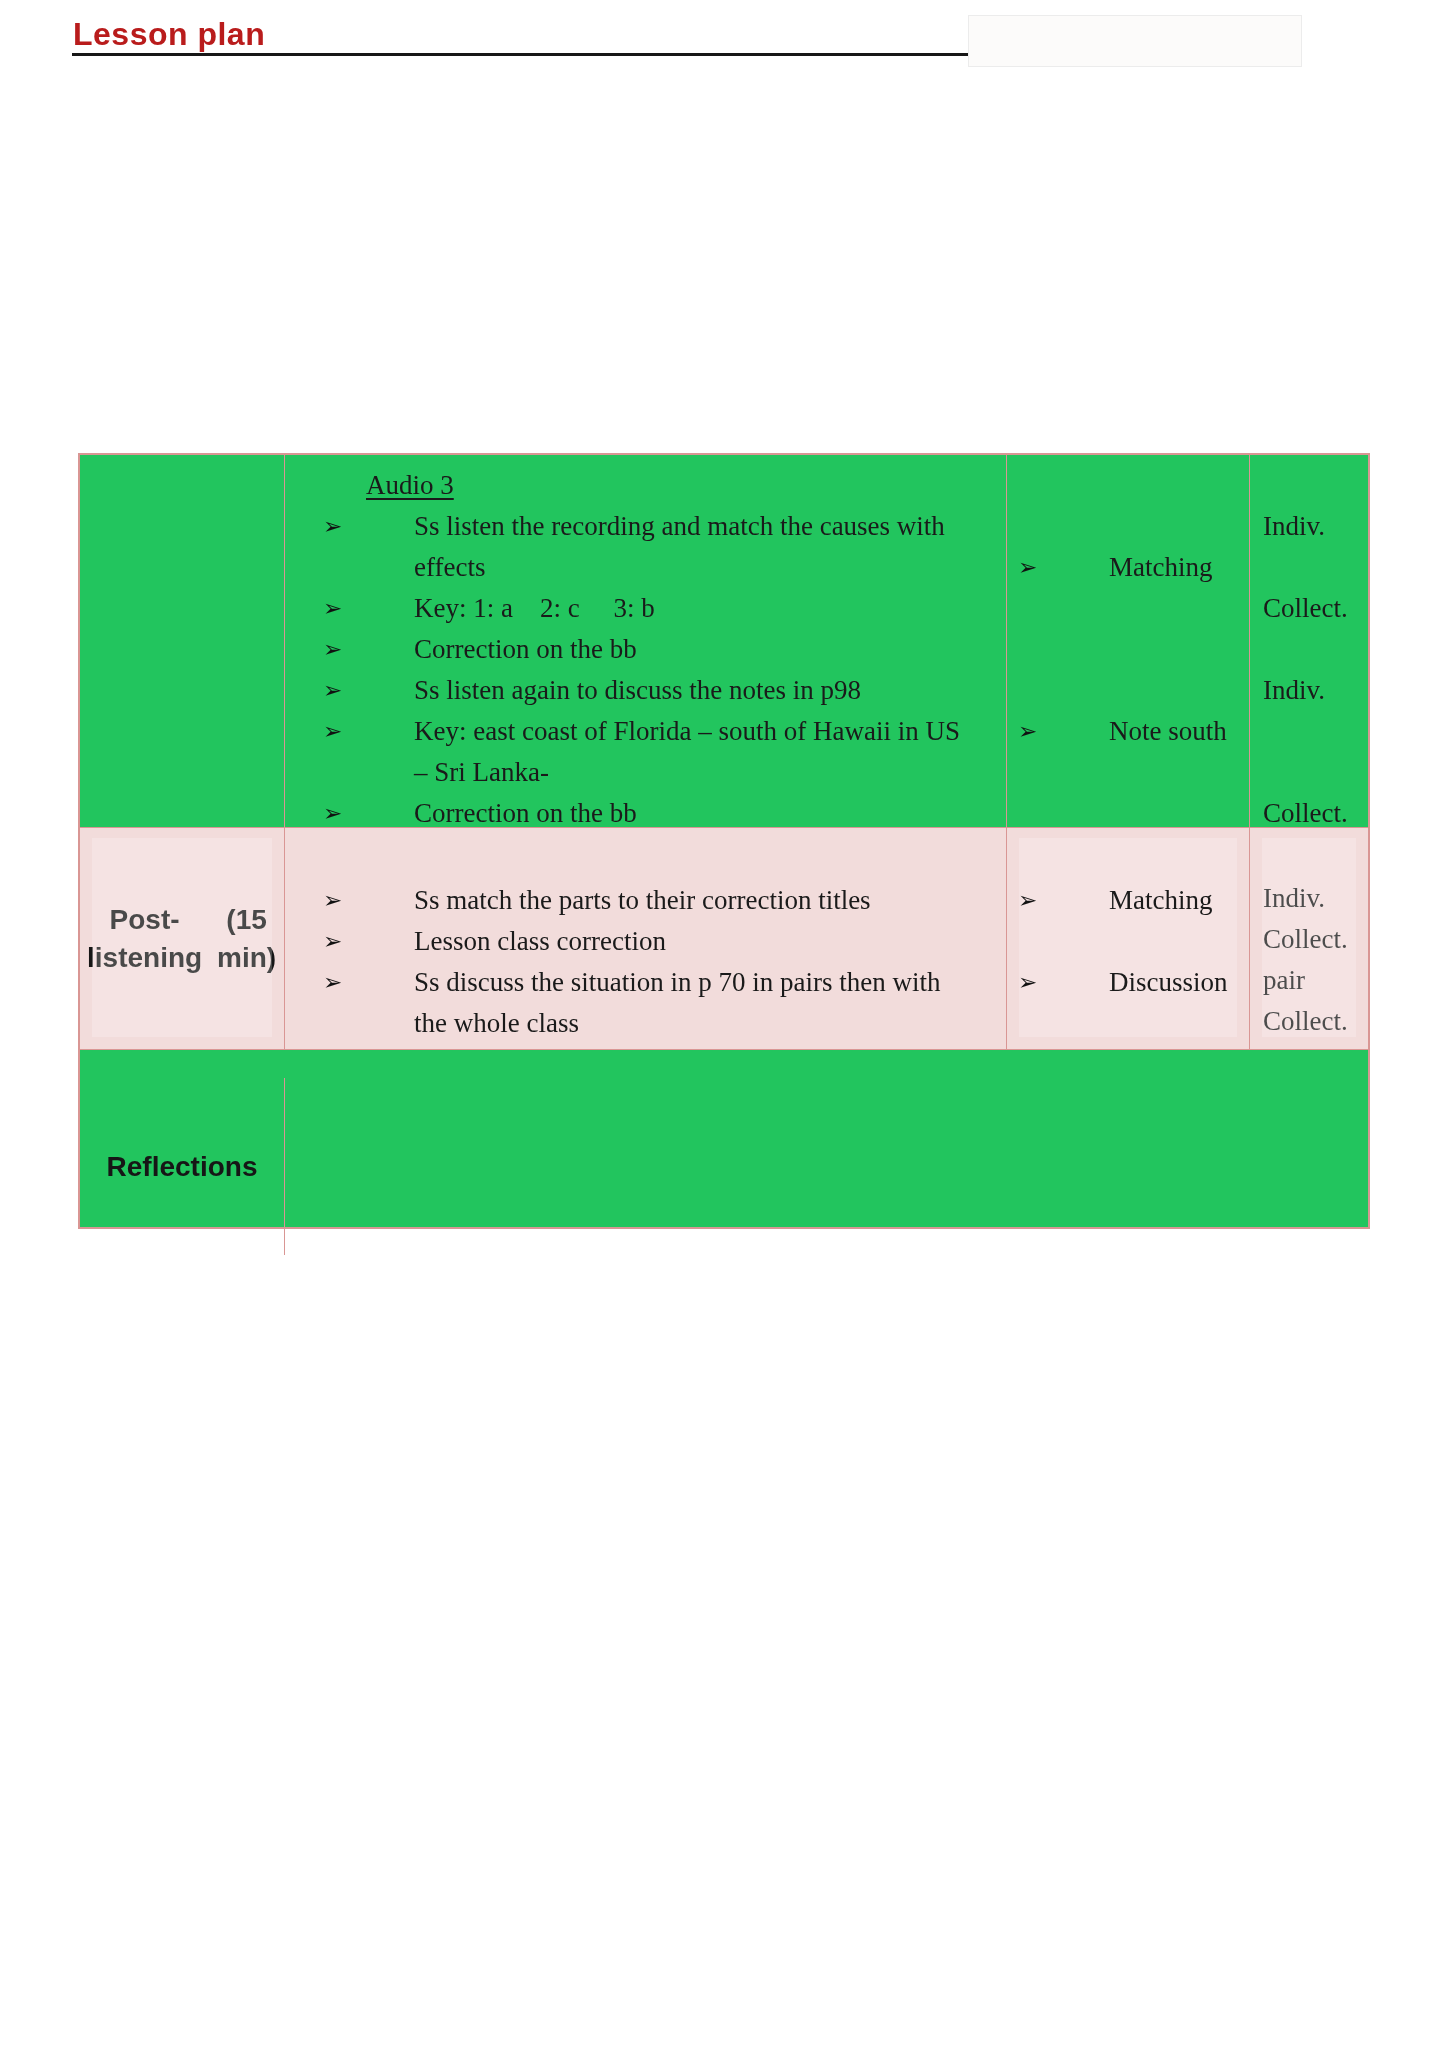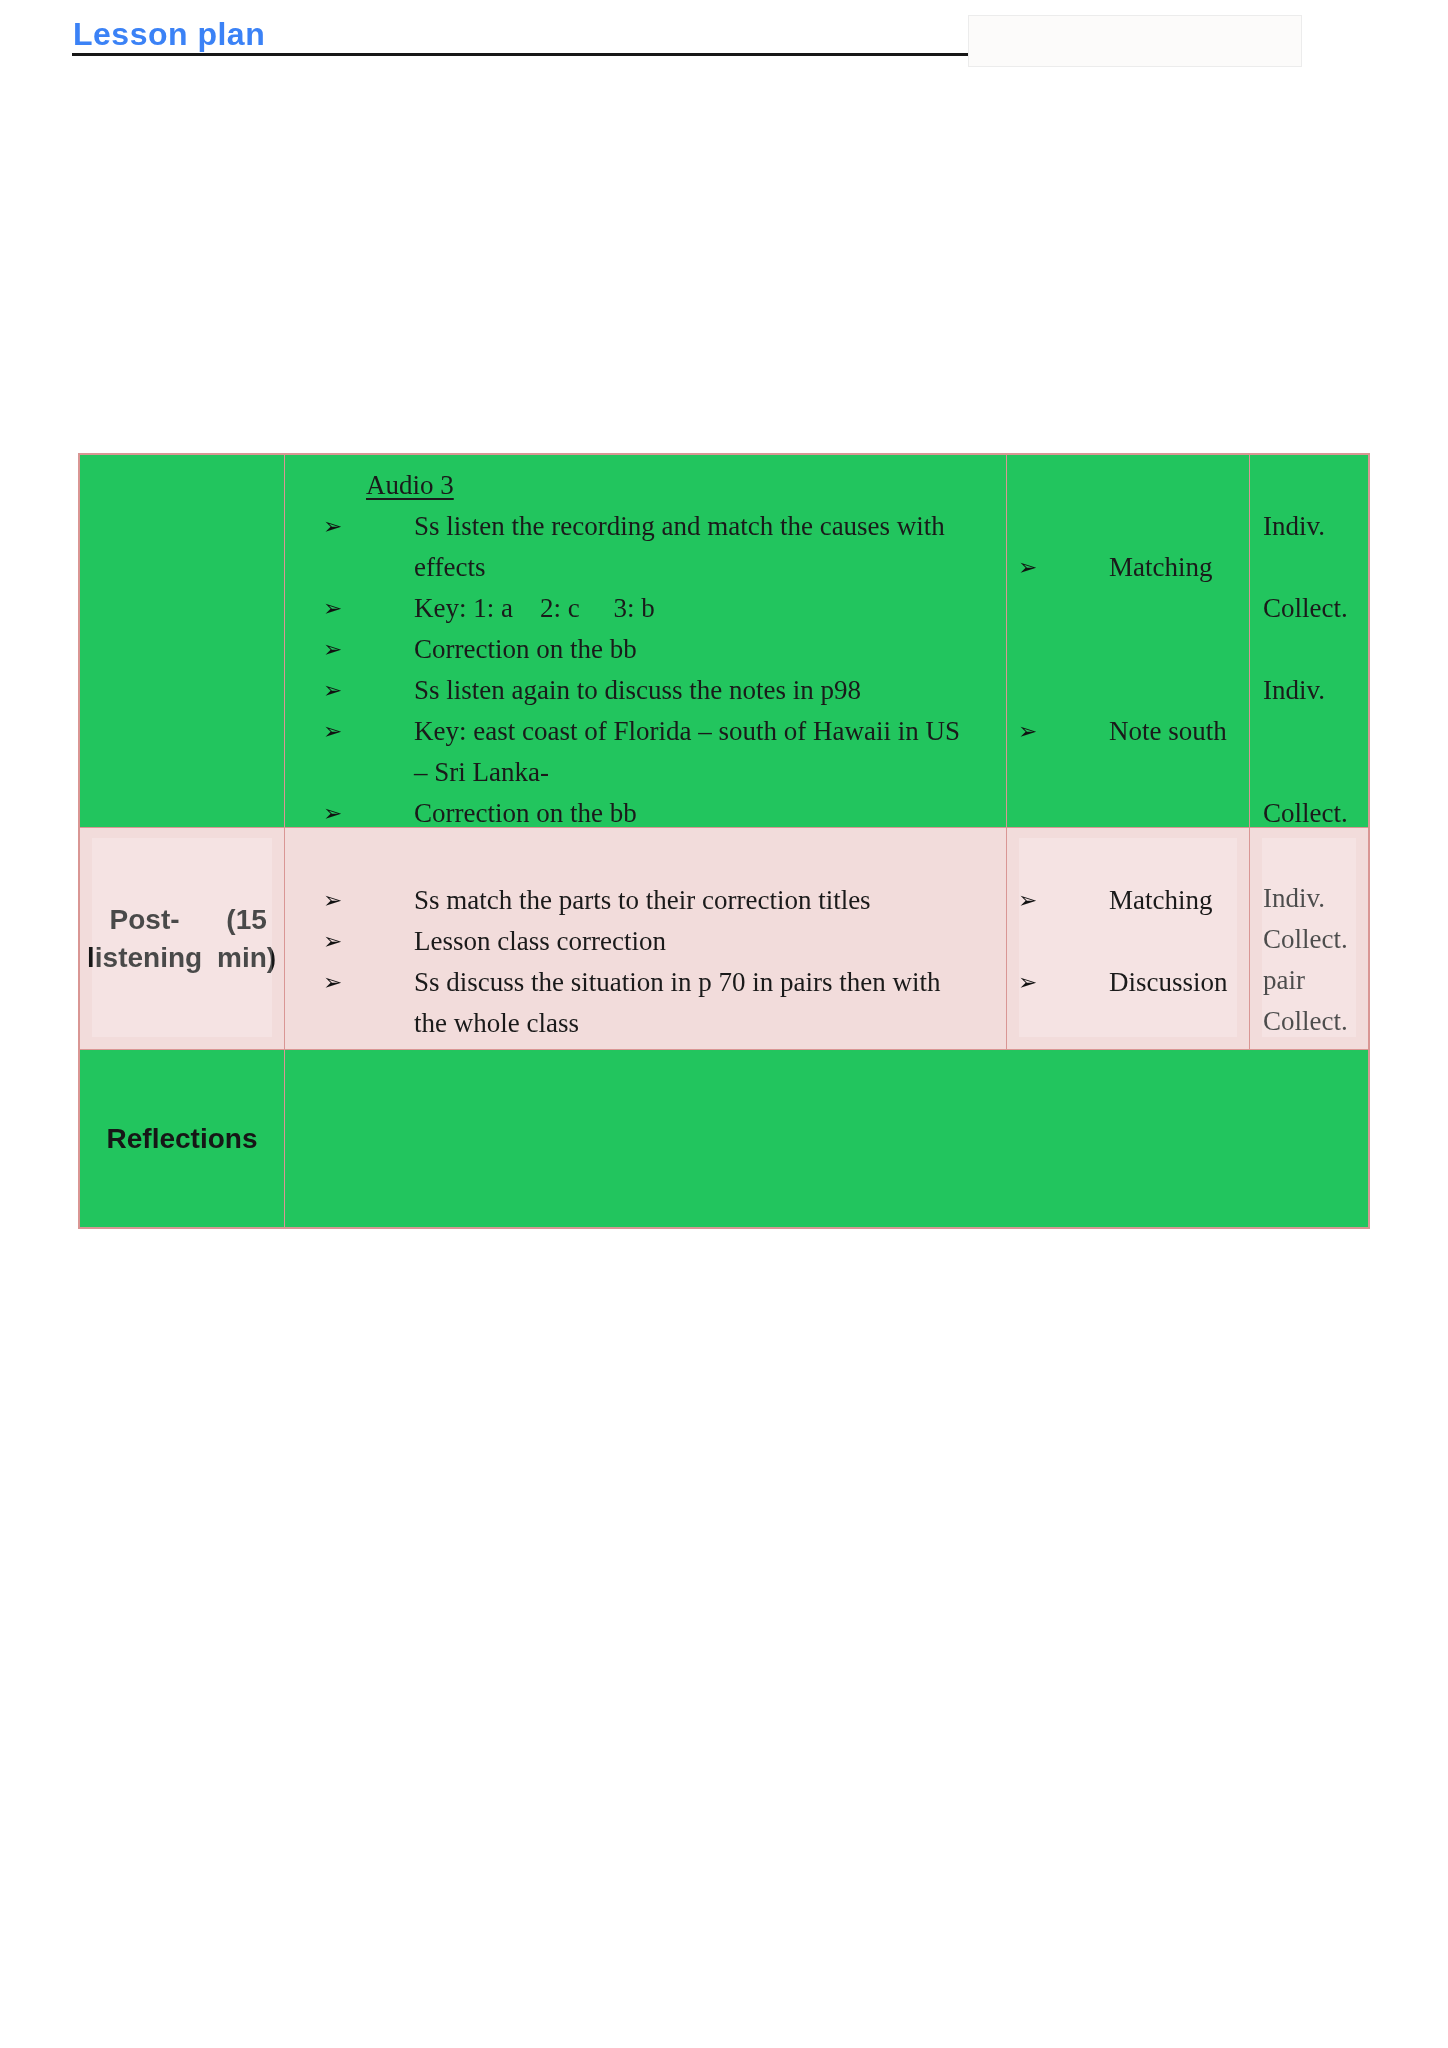--- a/index.html
+++ b/index.html
@@ -5,21 +5,21 @@
   html,body { margin:0; padding:0; background:#ffffff; }
   .page {
     position:relative; width:1448px; height:2048px; background:#ffffff;
     font-family:"Liberation Serif","DejaVu Serif",serif; overflow:hidden;
   }
 
   
   .doc-title {
     position:absolute; left:73px; top:16px;
     font-family:"Liberation Sans","DejaVu Sans",sans-serif;
-    font-weight:700; font-size:32px; line-height:36px; color:#3b82f6;
+    font-weight:700; font-size:32px; line-height:36px; color:#b91c1c;
     letter-spacing:0.5px;
   }
   .title-rule {
     position:absolute; left:72px; top:53px; width:896px; height:3px;
     background:#171717;
   }
   .overlay-box {
     position:absolute; left:968px; top:15px; width:334px; height:52px;
     background:#fcfbfa; border:1px solid #ececec; box-sizing:border-box;
   }
@@ -27,21 +27,21 @@
   
   .tbl {
     position:absolute; left:78px; top:453px; width:1292px; height:776px;
     border:2px solid #d99694; box-sizing:border-box; background:#22c55e;
   }
   .cell {
     position:absolute; box-sizing:border-box;
     border-right:1px solid #d99694; border-bottom:1px solid #d99694;
   }
   .cell.last-col { border-right:none; }
-  .cell.last-row { border-bottom:none; }
+  .cell.last-row { border-bottom:none;margin-top:28px; }
   .cell.pink { background:#f2dcdb; }
   .inner-hl {
     position:absolute; left:12px; right:12px; top:10px; bottom:12px;
     background:rgba(255,255,255,0.22); pointer-events:none;
   }
 
   
   .r1 { top:0;    height:373px; }
   .r2 { top:373px; height:222px; }
   .r3 { top:595px; height:177px; }

